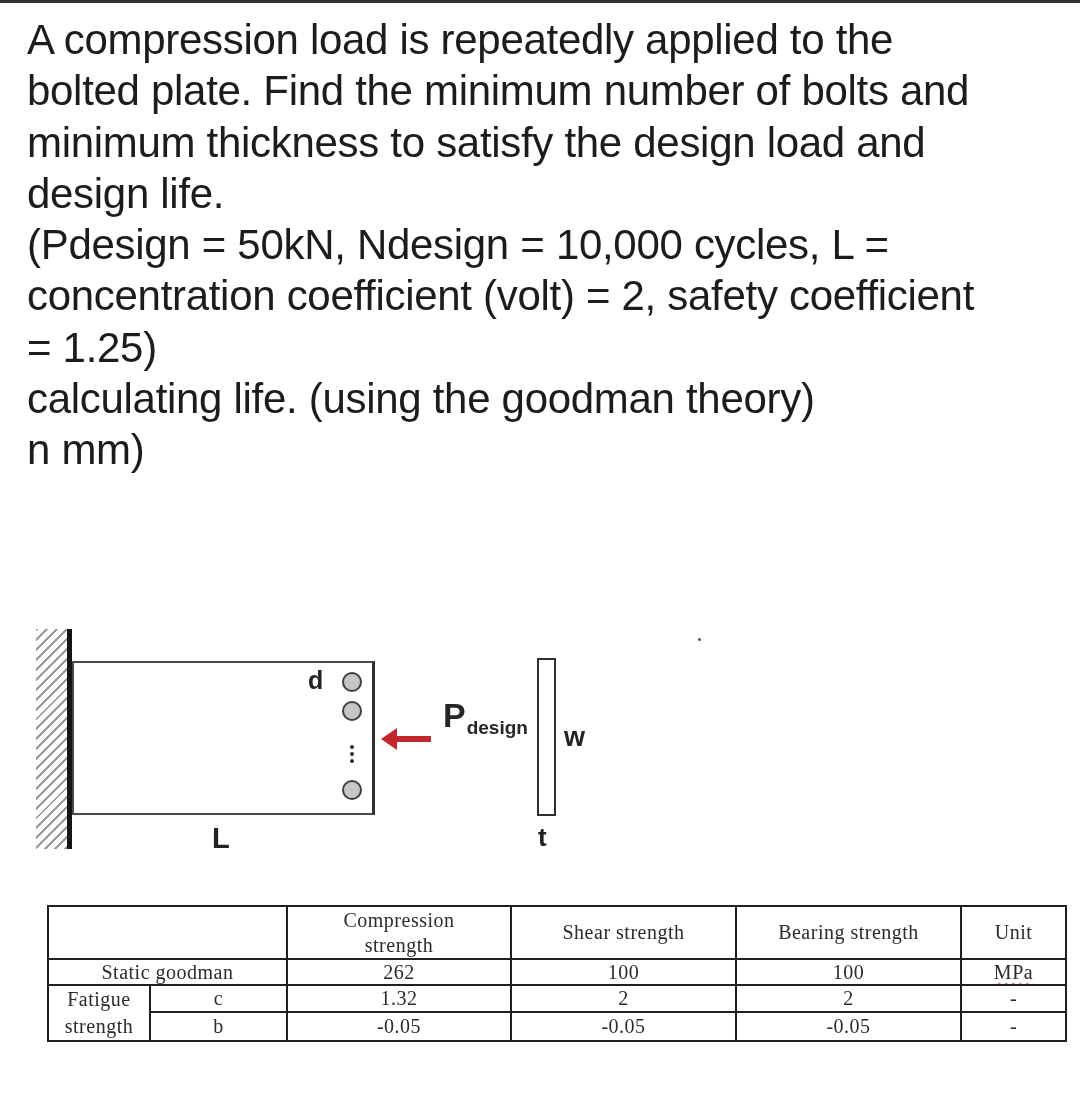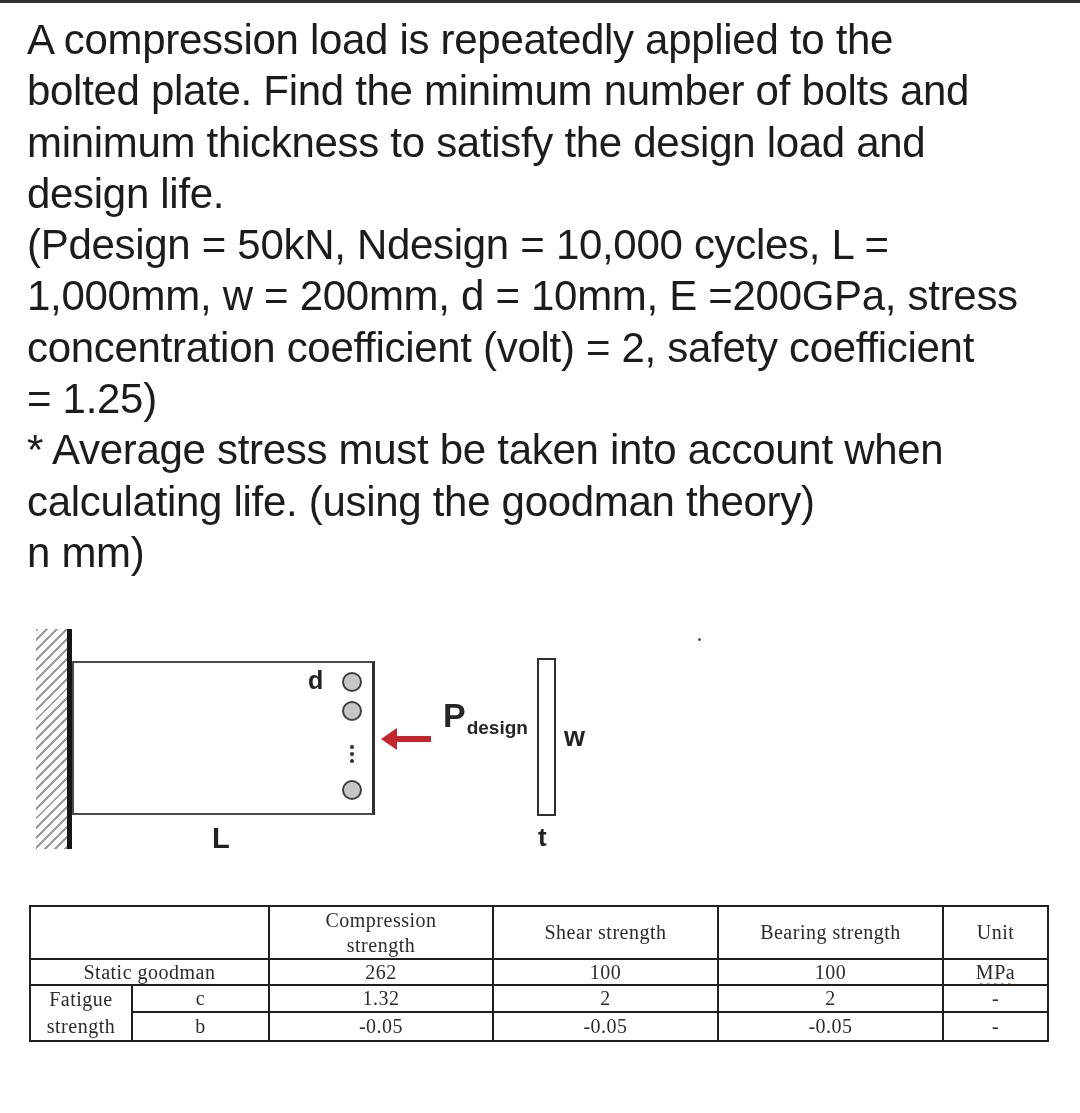--- a/index.html
+++ b/index.html
@@ -64,21 +64,21 @@
   }
   .p-label { position: absolute; left: 443px; top: 696px; color: #262626; white-space: nowrap; }
   .p-main { font-size: 34px; font-weight: bold; }
   .p-sub { font-size: 19px; font-weight: bold; position: relative; top: 7px; left: 1px; }
   .side-plate {
     position: absolute; left: 537px; top: 658px; width: 19px; height: 158px;
     background: #ffffff; border: 2px solid #2e2e2e;
   }
   
   .data-table {
-    position: absolute; left: 29px; top: 905px;
+    position: absolute; left: 47px; top: 905px;
     border-collapse: collapse; table-layout: fixed;
     width: 1018px;
     font-family: "Liberation Serif", serif;
     font-size: 20px; color: #2b2b2b; letter-spacing: 0.5px;
   }
   .data-table td {
     border: 2px solid #1f1f1f;
     text-align: center; vertical-align: middle;
     padding: 0; overflow: hidden;
   }
@@ -99,24 +99,22 @@
 
 <div class="page">
   <div class="top-strip"></div>
 
   <div class="problem-text">
     <div class="tline">A compression load is repeatedly applied to the</div>
     <div class="tline">bolted plate. Find the minimum number of bolts and</div>
     <div class="tline">minimum thickness to satisfy the design load and</div>
     <div class="tline">design life.</div>
     <div class="tline">(Pdesign = 50kN, Ndesign = 10,000 cycles, L =</div>
-    <div class="tline">1,000mm, w = 200mm, d = 10mm, E =200GPa, stress</div>
     <div class="tline">concentration coefficient (volt) = 2, safety coefficient</div>
     <div class="tline">= 1.25)</div>
-    <div class="tline">* Average stress must be taken into account when</div>
     <div class="tline">calculating life. (using the goodman theory)</div>
     <div class="tline">n mm)</div>
   </div>
 
   <div class="diagram">
     <div class="wall-hatch"></div>
     <div class="wall-edge"></div>
     <div class="plate"></div>
     <div class="bolt bolt1"></div>
     <div class="bolt bolt2"></div>

